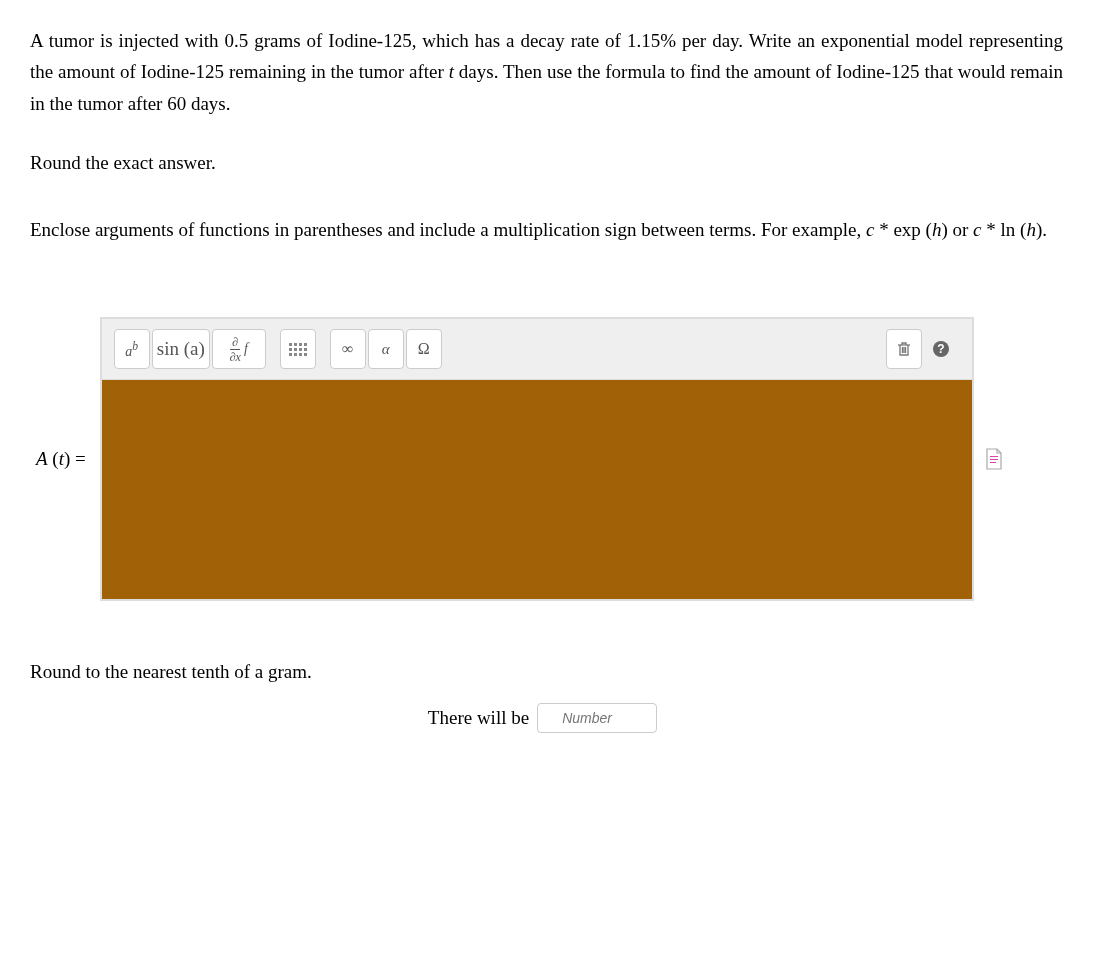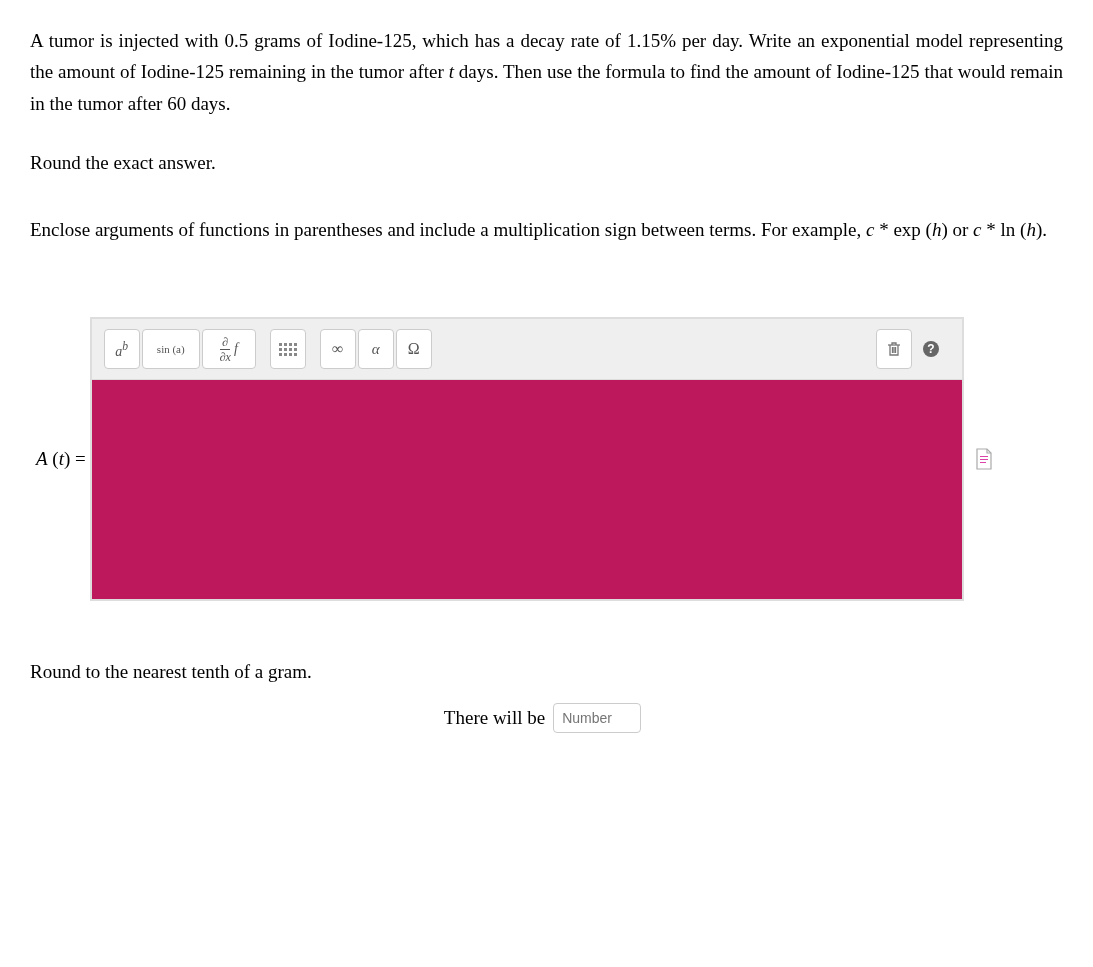--- a/index.html
+++ b/index.html
@@ -36,21 +36,22 @@
     }
     .formula-label {
       font-style: italic;
       margin-right: 4px;
       margin-left: 6px;
       white-space: nowrap;
     }
     .editor-box {
       border: 2px solid #ddd;
       width: 870px;
-      background: #be185d;
+      background: #a16207;
+      margin-left: 10px;
     }
     .editor-toolbar {
       background: #efefef;
       padding: 10px 12px;
       display: flex;
       align-items: center;
       border-bottom: 1px solid #ddd;
     }
     .tb-button {
       background: #fff;
@@ -96,26 +97,27 @@
       margin-bottom: 20px;
     }
     .answer-row {
       display: flex;
       align-items: center;
       justify-content: center;
     }
     .number-input {
       border: 1px solid #ccc;
       border-radius: 4px;
-      padding: 6px 8px;
+      padding: 6px 24px;
       font-size: 14px;
       color: #3b82f6;
       font-family: Arial, sans-serif;
       width: 70px;
       margin: 0 8px;
+      font-style: italic;
     }
     
     .ab-sup { font-family: 'Times New Roman', serif; font-style: italic; }
     .sin-a { font-family: 'Times New Roman', serif; }
     .partial-frac {
       display: inline-flex;
       flex-direction: row;
       align-items: center;
       font-family: 'Times New Roman', serif;
       font-style: italic;
@@ -167,21 +169,21 @@
   </span>
 
   <div class="editor-box">
     <div class="editor-toolbar">
 
       <div class="tb-button narrow">
         <span class="ab-sup"><span>a</span><sup>b</sup></span>
       </div>
 
       <div class="tb-button wide">
-        <span class="sin-a" style="font-size:11px;">sin (a)</span>
+        <span class="sin-a" style="font-size:19px;">sin (a)</span>
       </div>
 
       <div class="tb-button" style="width:52px;">
         <span class="partial-frac">
           <span class="frac-col">
             <span class="top">∂</span>
             <span class="bot">∂x</span>
           </span>
           <span>f</span>
         </span>

